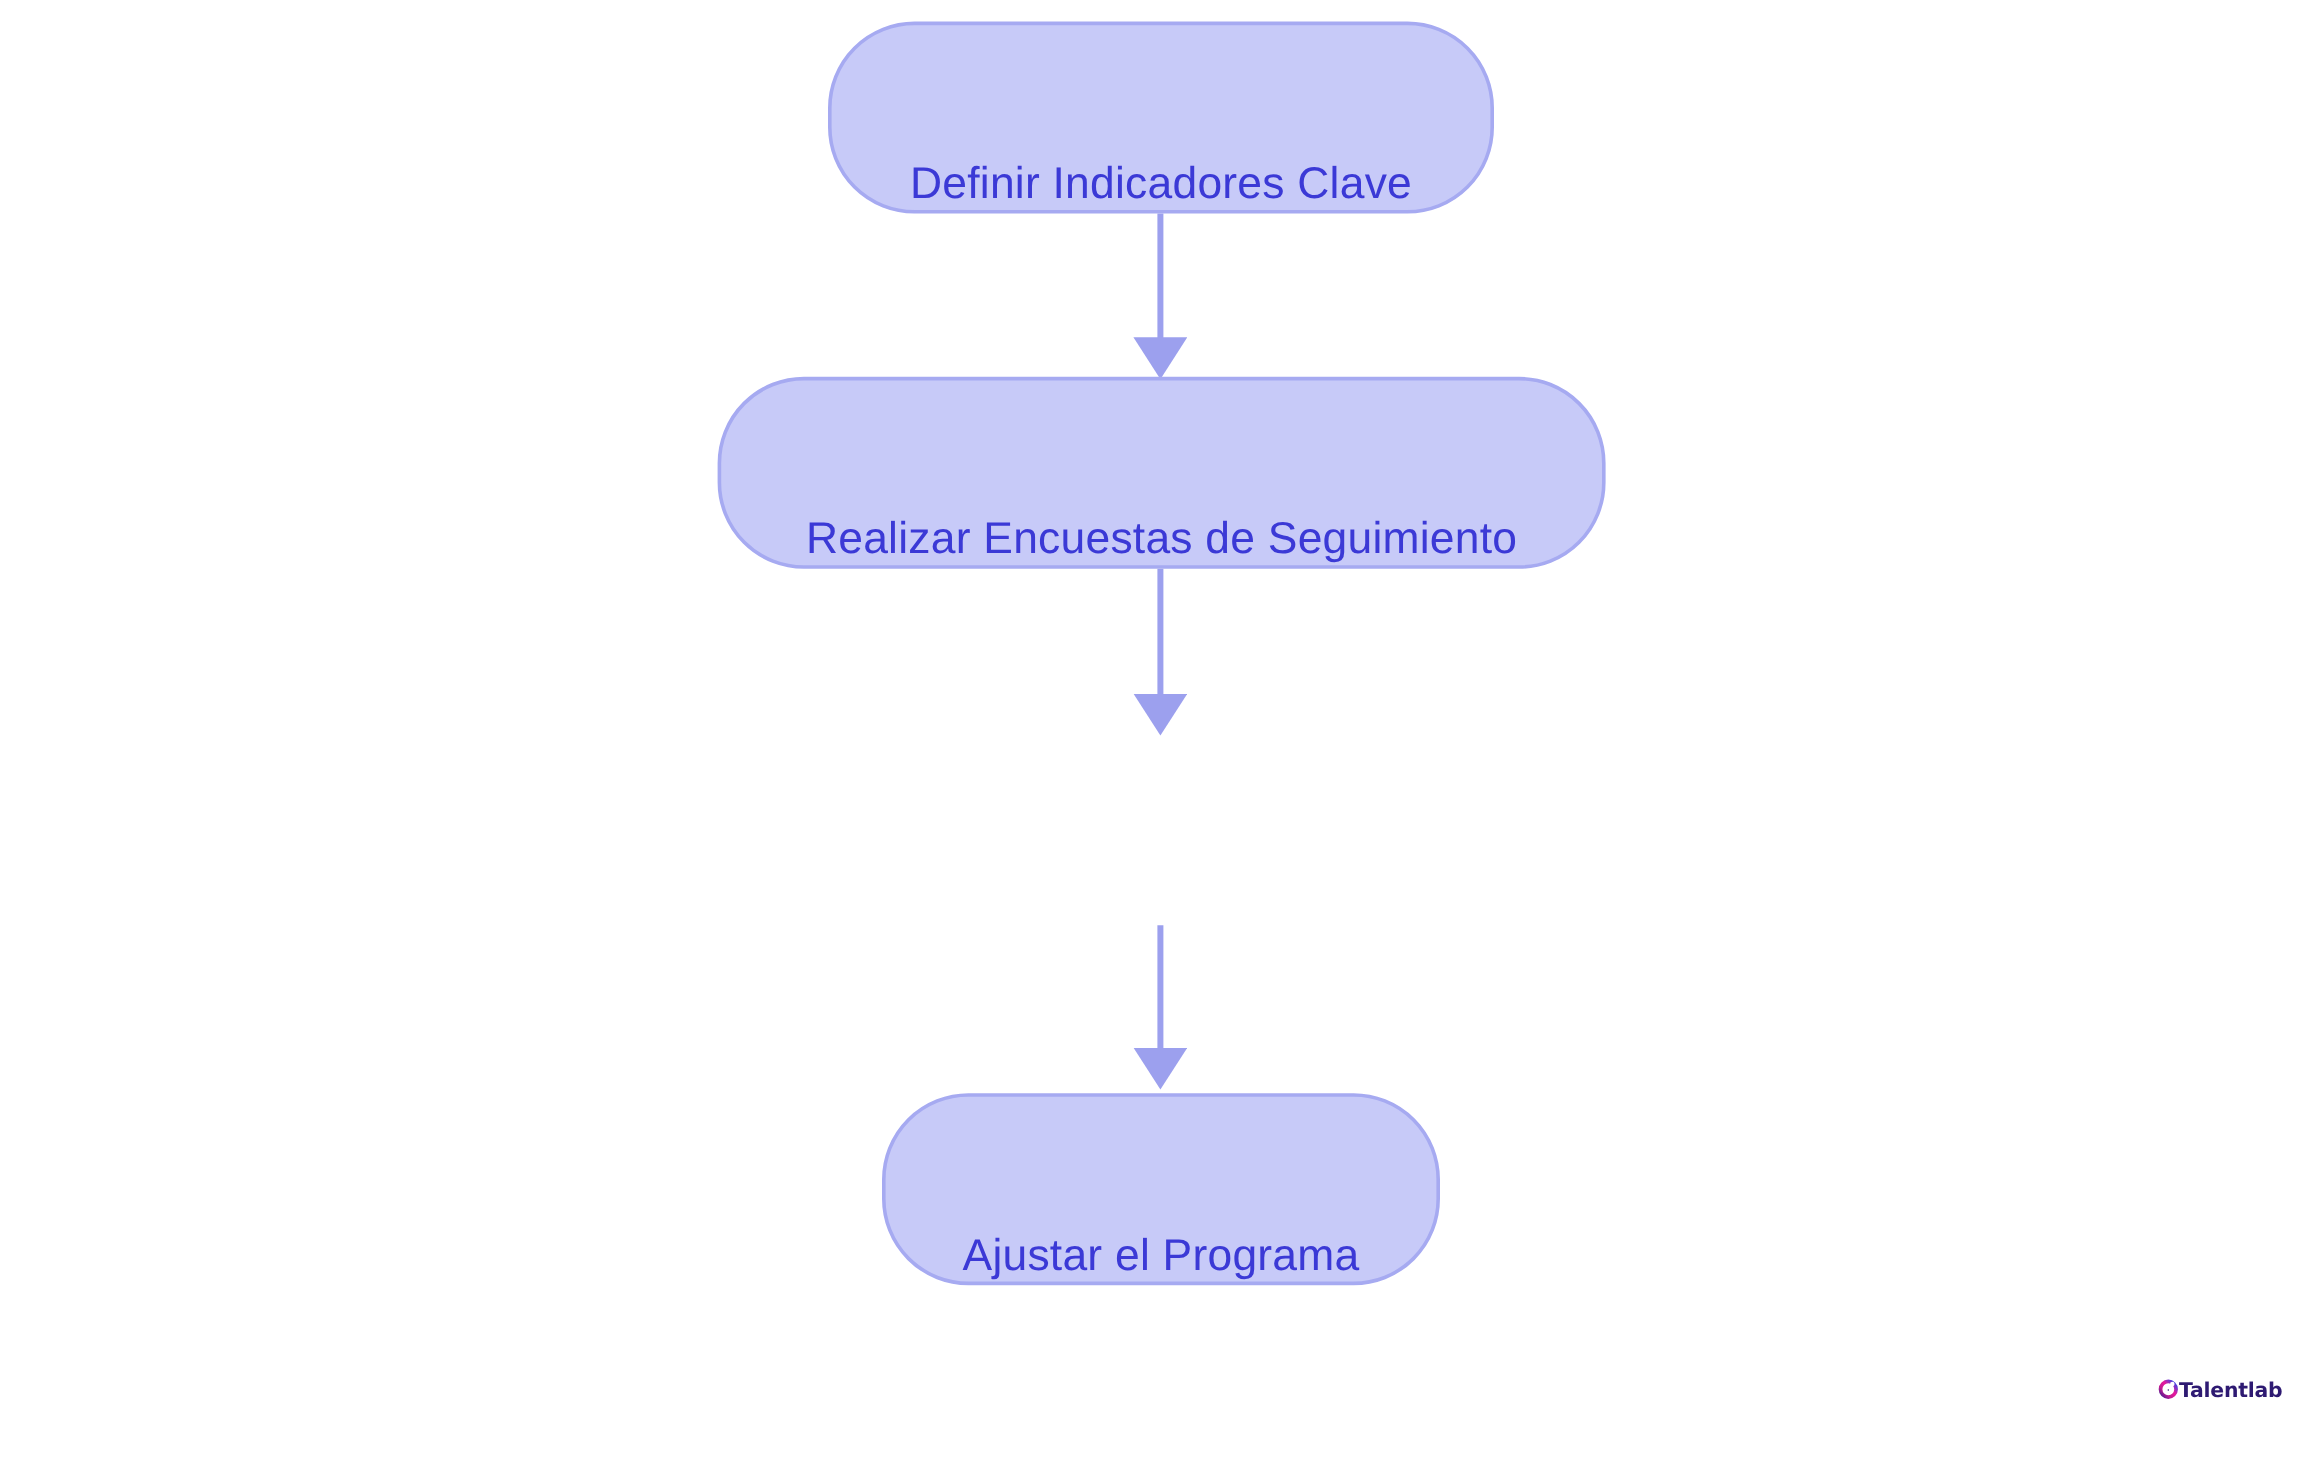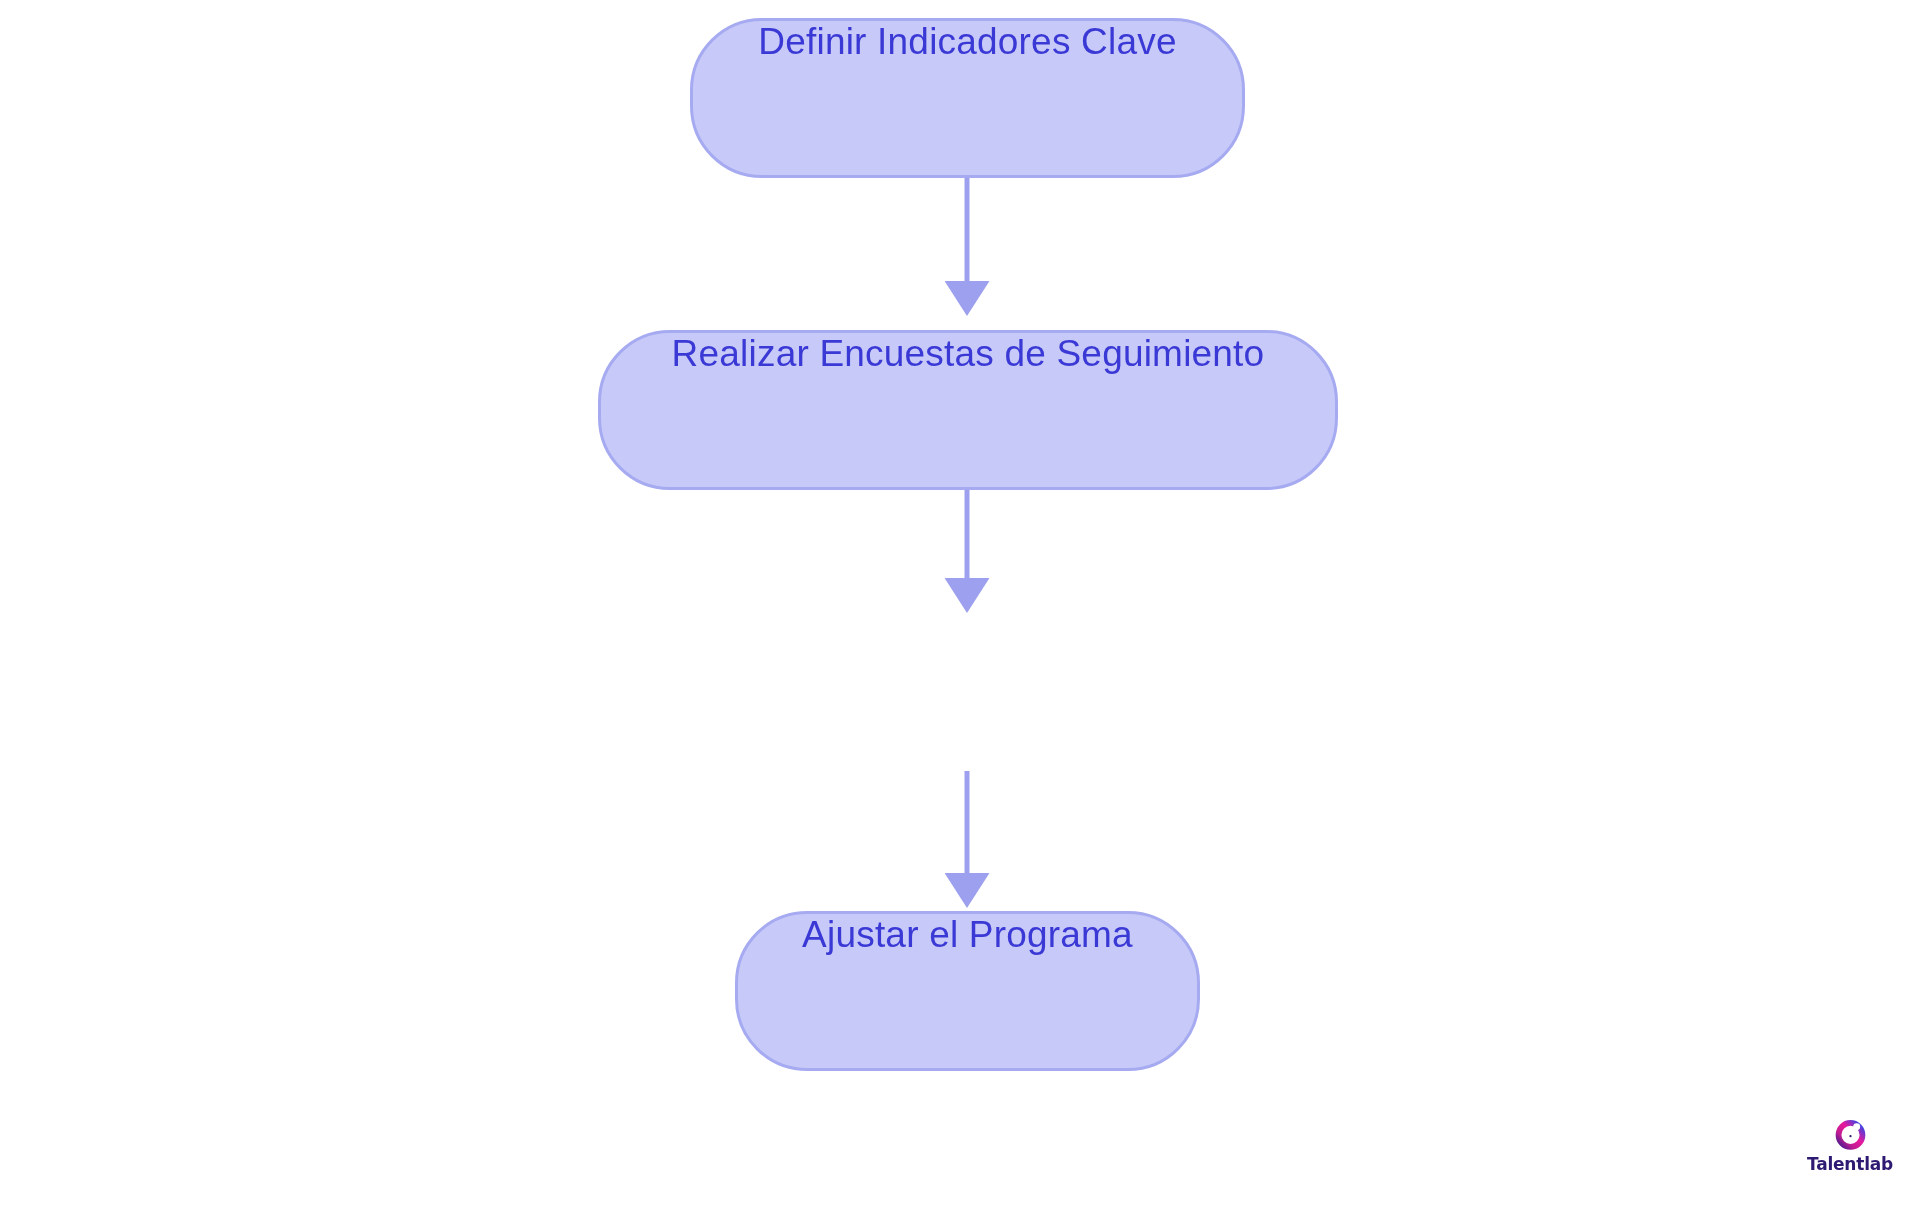--- a/index.html
+++ b/index.html
@@ -20,37 +20,37 @@
   }
 
   
   .node {
     position: absolute;
     box-sizing: border-box;
     background: #c7caf8;
     border: 3px solid #a6aaf1;
     border-radius: 72px;
     display: flex;
-    align-items: flex-start;
+    align-items: flex-end;
     justify-content: center;
     text-align: center;
   }
   .node-label {
     color: #3b39d6;
     font-family: "Liberation Sans", sans-serif;
     font-size: 37px;
     font-weight: 400;
     letter-spacing: 0.2px;
     line-height: 1.15;
     white-space: nowrap;
     user-select: none;
   }
 
   #node-1 { left: 690px;  top: 18px;   width: 555px; height: 160px; }
-  #node-2 { left: 598px;  top: 314px;  width: 740px; height: 160px; margin-top: 16px; }
+  #node-2 { left: 598px;  top: 314px;  width: 740px; height: 160px; }
   #node-3 { left: 707px;  top: 611px;  width: 520px; height: 160px; }
   #node-4 { left: 735px;  top: 911px;  width: 465px; height: 160px; }
 
   
   .connector {
     position: absolute;
     left: 0;
     top: 0;
     width: 1920px;
     height: 1215px;
@@ -58,21 +58,21 @@
   }
 
   
   #brand {
     position: absolute;
     left: 1798px;
     top: 1118px;
     width: 104px;
     height: 82px;
     display: flex;
-    flex-direction: column;
+    flex-direction: row;
     align-items: center;
     justify-content: flex-start;
   }
   #brand-mark {
     width: 33px;
     height: 33px;
     margin-bottom: 3px;
   }
   #brand-text {
     font-family: "DejaVu Sans", sans-serif;

